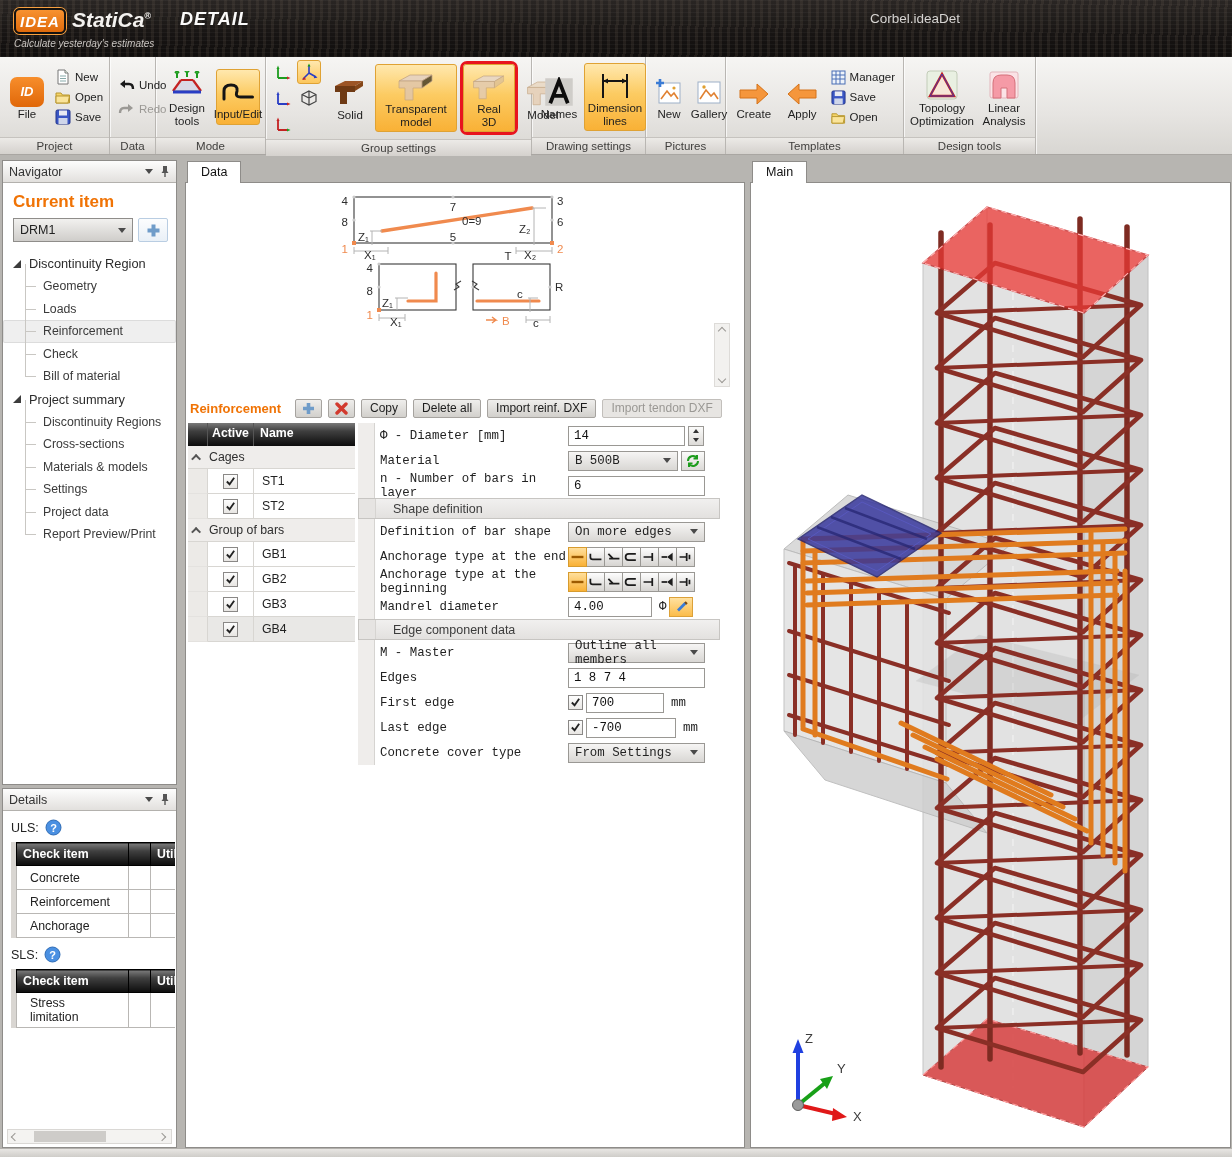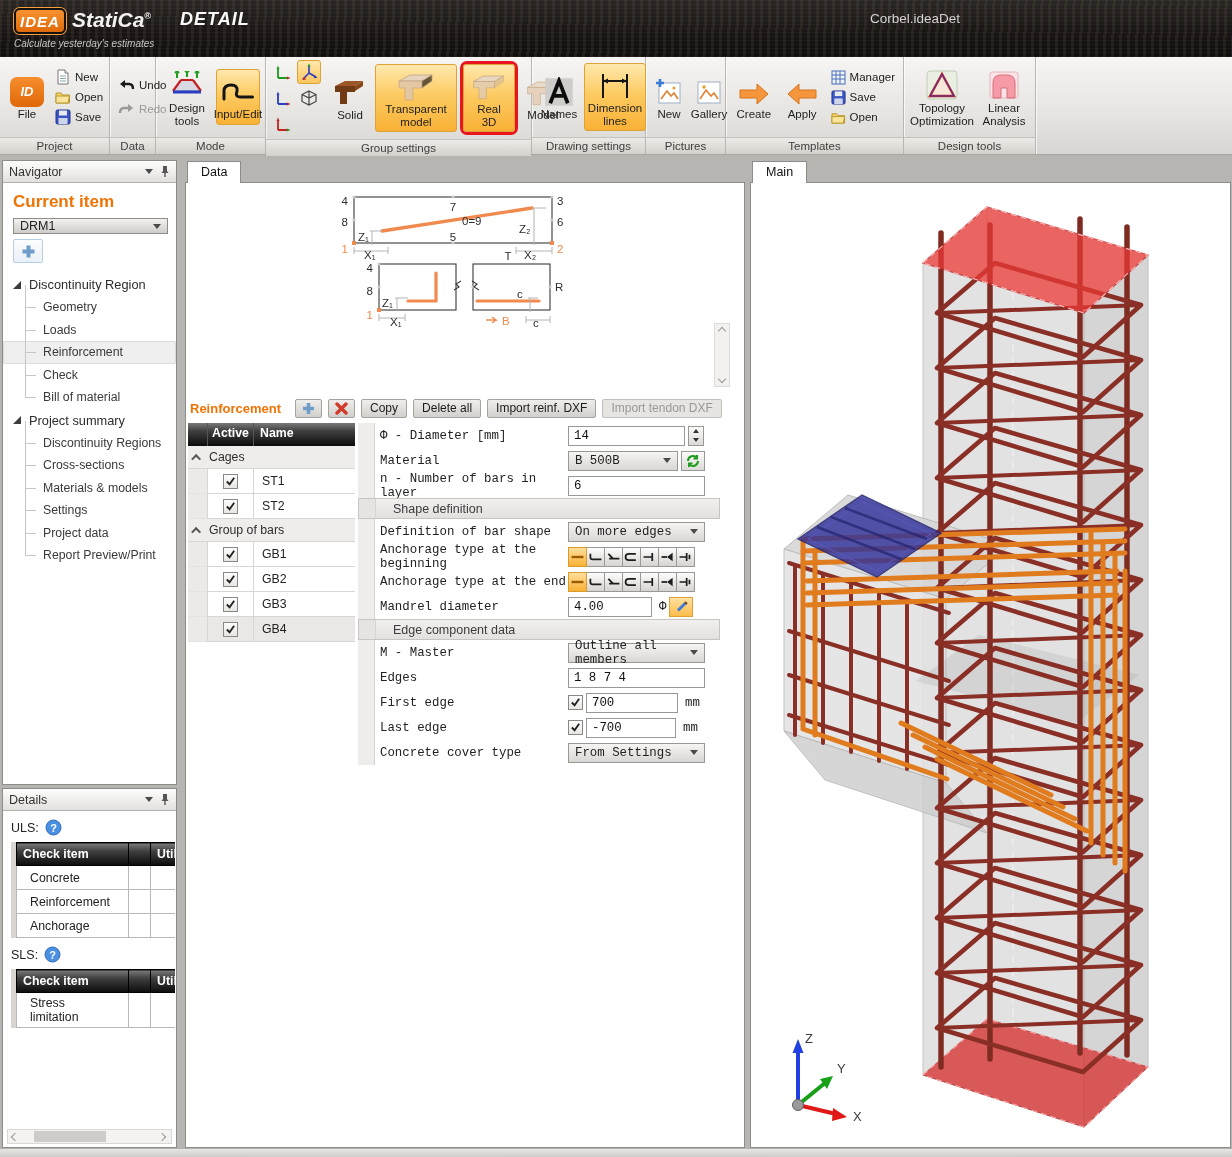--- a/index.html
+++ b/index.html
@@ -44,21 +44,21 @@
   
   .panelbox { position:absolute; background:#f2f1ef; border:1px solid #8e8c89; }
   .phead { height:22px; background:linear-gradient(#fdfdfd,#e2e0dd); border-bottom:1px solid #b3b1ad;
     display:flex; align-items:center; padding:0 6px; font-size:12.5px; color:#333; }
   .phead .sp { flex:1; }
   .tri-dn { width:0; height:0; border-left:4px solid transparent; border-right:4px solid transparent; border-top:5px solid #4a4a4a; margin:0 7px; }
   .pbody { position:absolute; left:0; right:0; top:22px; bottom:0; background:#fff; overflow:hidden; }
 
   
   .curitem { color:#f07305; font-weight:bold; font-size:17px; margin:9px 0 6px 10px; }
-  .navrow { display:flex; gap:5px; margin:0 8px 10px 10px;flex-direction:column; }
+  .navrow { display:flex; gap:5px; margin:0 8px 10px 10px; }
   .dd { flex:1; height:24px; border:1px solid #8f8d8a; background:linear-gradient(#f2f1ef,#cfcdca);
     display:flex; align-items:center; padding:0 6px; font-size:12.5px; }
   .dd .sp { flex:1; }
   .plusbtn { width:30px; height:24px; border:1px solid #b9cde2; border-radius:2px; background:linear-gradient(#fcfdfe,#e9f0f7);
     display:flex; align-items:center; justify-content:center; }
   .tsec { display:flex; align-items:center; gap:8px; height:23px; padding-left:10px; font-size:12.8px; color:#2c2c2c; }
   .cornertri { width:0; height:0; border-bottom:8px solid #3c3c3c; border-left:8px solid transparent; }
   .titem { position:relative; height:22.5px; line-height:22.5px; padding-left:40px; font-size:12.3px; color:#3a3a3a; }
   .titem::before { content:""; position:absolute; left:22px; top:-11px; width:10px; height:22px;
     border-left:1px solid #c9c7c3; border-bottom:1px solid #c9c7c3; }
@@ -801,21 +801,21 @@
         <span class="plabel">Definition of bar shape</span>
         <span class="pctrl">
           <span class="tsel" style="width:137px">
             <span>On more edges</span>
               <span class="sp"></span>
             <span class="tri-dn" style="margin:0"></span>
           </span>
         </span>
       </div>
       <div class="prow">
-        <span class="plabel">Anchorage type at the beginning</span>
+        <span class="plabel">Anchorage type at the end</span>
         <span class="pctrl" style="gap:0">
           <span class="anchbtn sel">
               <svg width="15" height="14" viewBox="0 0 19 16">
                 <path d="M2,8 H17" stroke="currentColor" stroke-width="3"></path>
               </svg>
             </span>
           <span class="anchbtn">
               <svg width="15" height="14" viewBox="0 0 19 16">
                 <path d="M3,4 v4 q0,3 3,3 h11" fill="none" stroke="currentColor" stroke-width="2.2"></path>
               </svg>
@@ -842,21 +842,21 @@
               </svg>
             </span>
           <span class="anchbtn">
               <svg width="15" height="14" viewBox="0 0 19 16">
                 <path d="M2,8 h9 M11,3 v10 M14.5,5 v6" fill="none" stroke="currentColor" stroke-width="2.2"></path>
               </svg>
             </span>
         </span>
       </div>
       <div class="prow">
-        <span class="plabel">Anchorage type at the end</span>
+        <span class="plabel">Anchorage type at the beginning</span>
         <span class="pctrl" style="gap:0">
           <span class="anchbtn sel">
               <svg width="15" height="14" viewBox="0 0 19 16">
                 <path d="M2,8 H17" stroke="currentColor" stroke-width="3"></path>
               </svg>
             </span>
           <span class="anchbtn">
               <svg width="15" height="14" viewBox="0 0 19 16">
                 <path d="M3,4 v4 q0,3 3,3 h11" fill="none" stroke="currentColor" stroke-width="2.2"></path>
               </svg>
@@ -922,21 +922,21 @@
           </span>
       </div>
       <div class="prow">
         <span class="plabel">First edge</span>
         <span class="pctrl">
           <span class="ckbox">
               <svg width="11" height="11" viewBox="0 0 12 12">
                 <path d="M2,6 L5,9 L10,2" stroke="#222" stroke-width="2" fill="none"></path>
               </svg>
             </span>
-          <input class="tinput" style="width: 92px;" value="700">
+          <input class="tinput" style="width: 78px;" value="700">
           <span class="unit">mm</span>
         </span>
       </div>
       <div class="prow">
         <span class="plabel">Last edge</span>
         <span class="pctrl">
           <span class="ckbox">
               <svg width="11" height="11" viewBox="0 0 12 12">
                 <path d="M2,6 L5,9 L10,2" stroke="#222" stroke-width="2" fill="none"></path>
               </svg>

